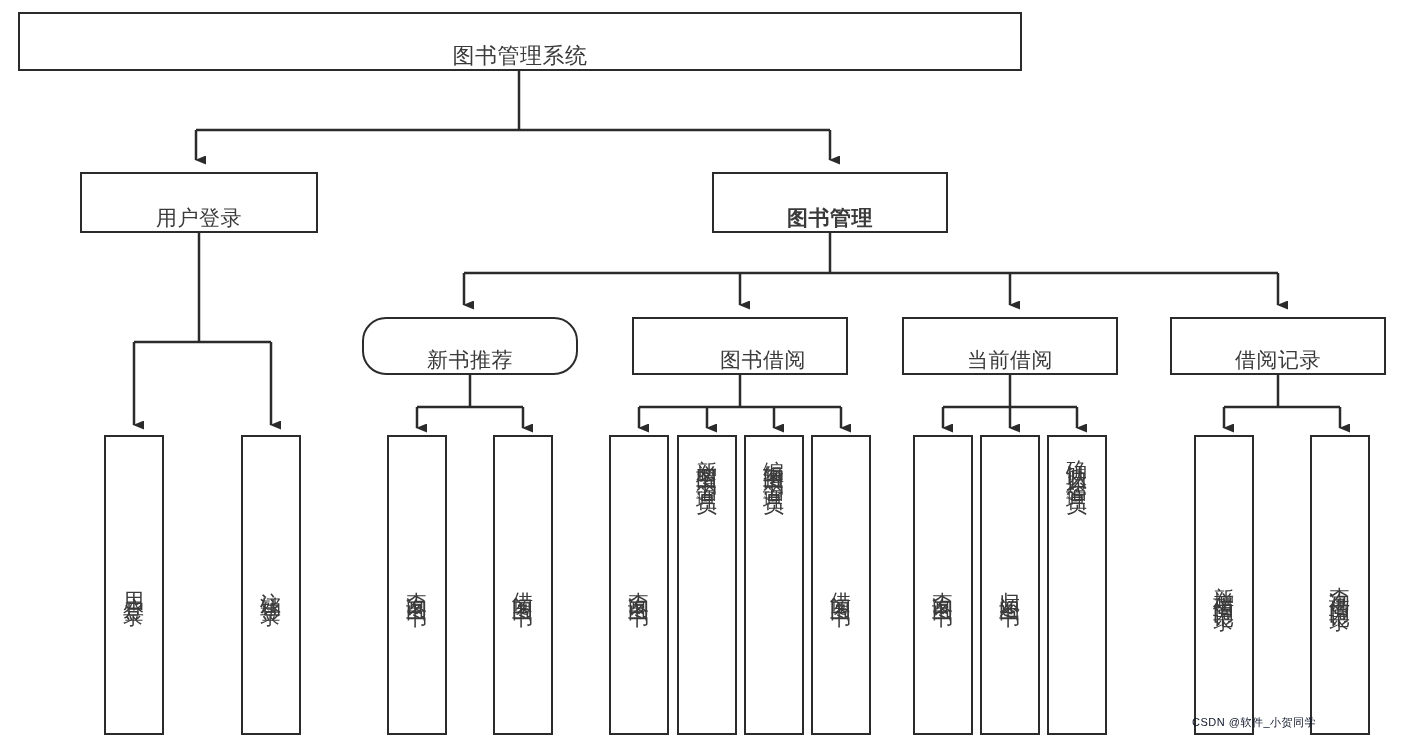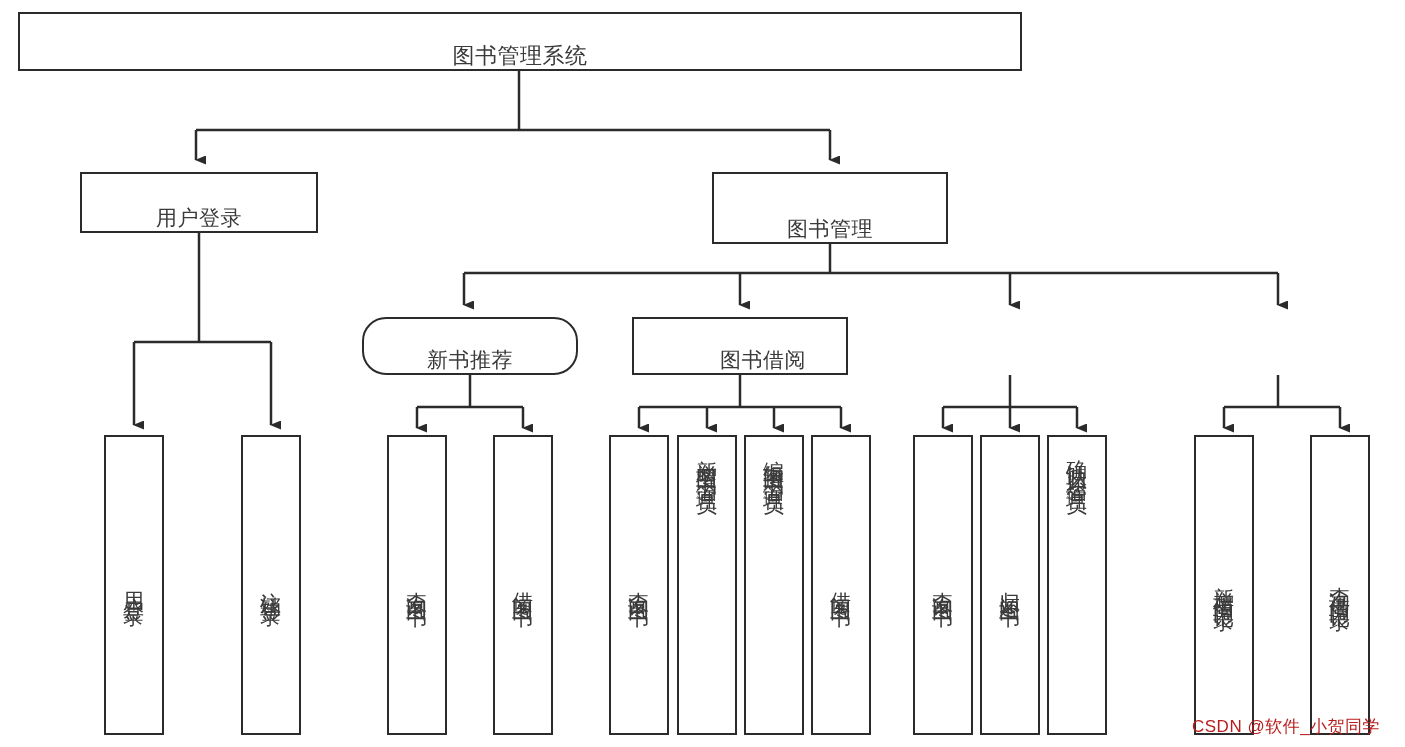--- a/index.html
+++ b/index.html
@@ -57,22 +57,22 @@
   }
   .node.v .label {
     writing-mode: vertical-rl;
     text-orientation: upright;
     line-height: 1.0;
     letter-spacing: 5px;
     white-space: nowrap;
   }
   .watermark {
     position: absolute;
-    color: #b91c1c;
-    font-size: 17px;
+    color: #0f172a;
+    font-size: 11px;
     white-space: nowrap;
     letter-spacing: 0.5px;
   }
 </style>
 </head>
 <body>
 
 <div id="canvas">
 
   <svg class="wires" viewBox="0 0 1405 747" xmlns="http://www.w3.org/2000/svg">
@@ -125,30 +125,36 @@
     </g>
   </svg>
 
   <div class="node h root" style="left:18px; top:12px; width:1004px; height:59px;">
     <span class="label">图书管理系统</span>
   </div>
 
   <div class="node h" style="left:80px; top:172px; width:238px; height:61px;">
     <span class="label">用户登录</span>
   </div>
-  <div class="node h" style="left:712px; top:172px; width:236px; height:72px;">
+  <div class="node h" style="left:712px; top:172px; width:236px; height:61px;font-weight:bold;">
     <span class="label">图书管理</span>
   </div>
 
   <div class="node h" style="left:362px; top:317px; width:216px; height:58px;border-radius:24px;">
     <span class="label">新书推荐</span>
   </div>
   <div class="node h" style="left:632px; top:317px; width:216px; height:58px;padding-left:46px;">
     <span class="label">图书借阅</span>
   </div>
+  <div class="node h" style="left:902px; top:317px; width:216px; height:58px;">
+    <span class="label">当前借阅</span>
+  </div>
+  <div class="node h" style="left:1170px; top:317px; width:216px; height:58px;">
+    <span class="label">借阅记录</span>
+  </div>
 
   <div class="node v" style="left:104px; top:435px; width:60px; height:300px; align-items:center; padding-top:0;">
     <span class="label">用户登录</span>
   </div>
   <div class="node v" style="left:241px; top:435px; width:60px; height:300px; align-items:center; padding-top:0;">
     <span class="label">注销登录</span>
   </div>
 
   <div class="node v" style="left:387px; top:435px; width:60px; height:300px; align-items:center; padding-top:0;">
     <span class="label">查询图书</span>

